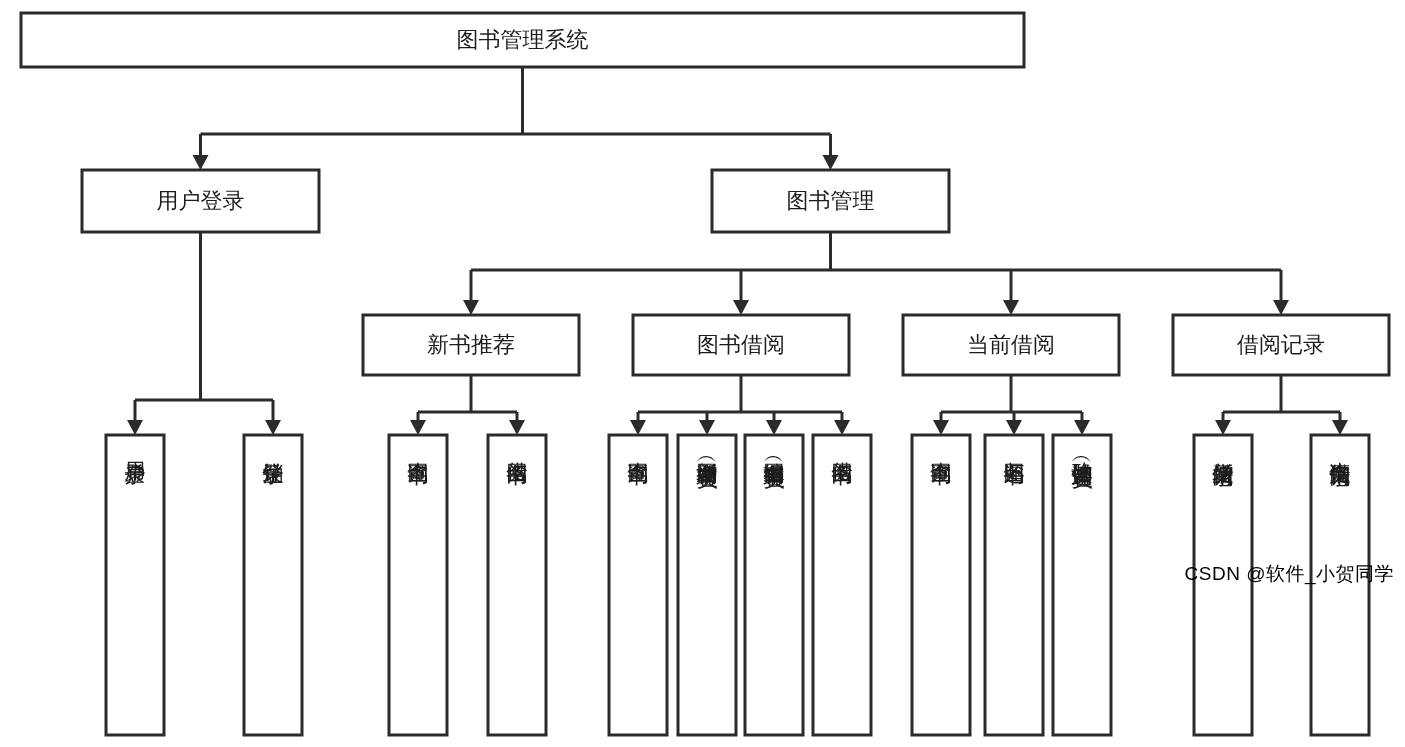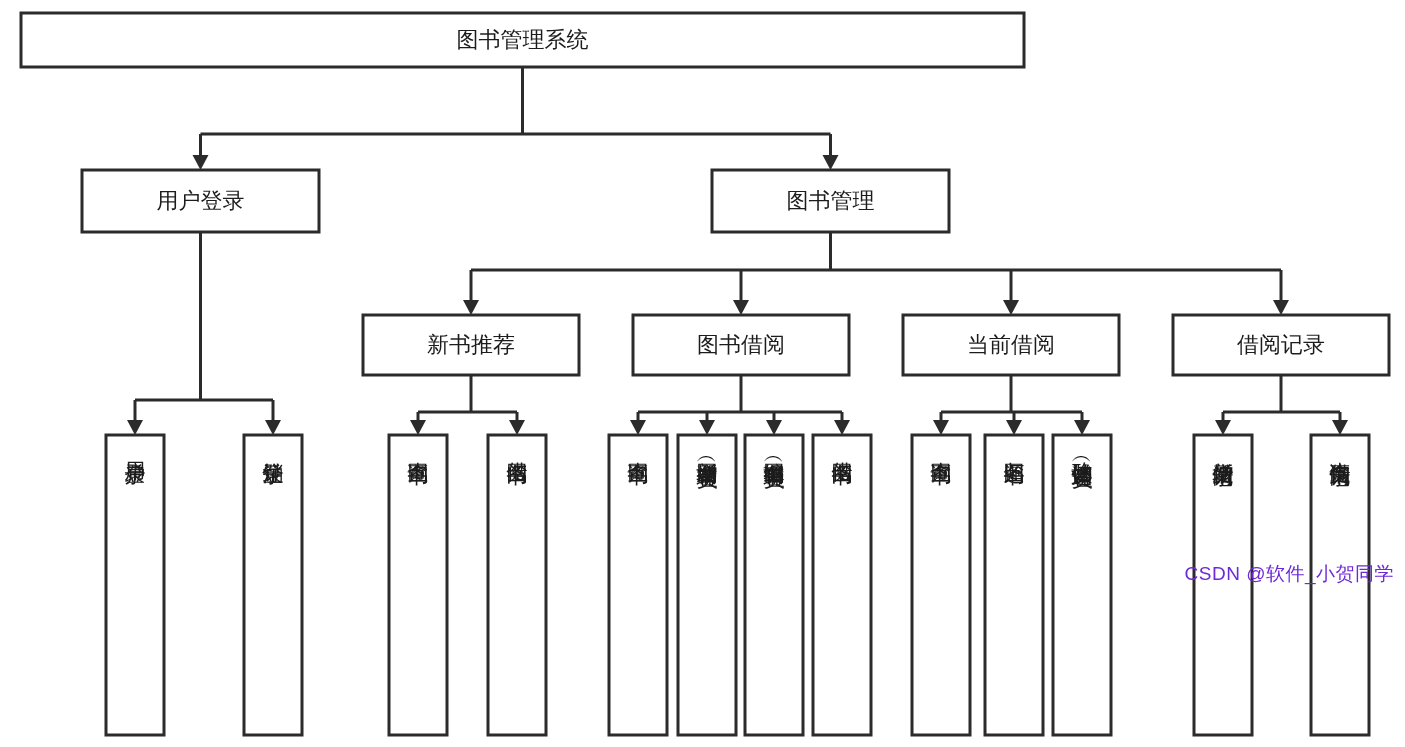--- a/index.html
+++ b/index.html
@@ -64,21 +64,21 @@
     letter-spacing: 1px;
     white-space: nowrap;
     transform: none;
   }
   .watermark {
     position: absolute;
     right: 12px;
     bottom: 6px;
     font-family: "Liberation Sans", "DejaVu Sans", sans-serif;
     font-size: 19px;
-    color: #6d28d9;
+    color: #000000;
     letter-spacing: 0.5px;
     user-select: none;
     white-space: nowrap;
   }
 </style>
 </head>
 <body>
 
 <div id="diagram-root">
 

